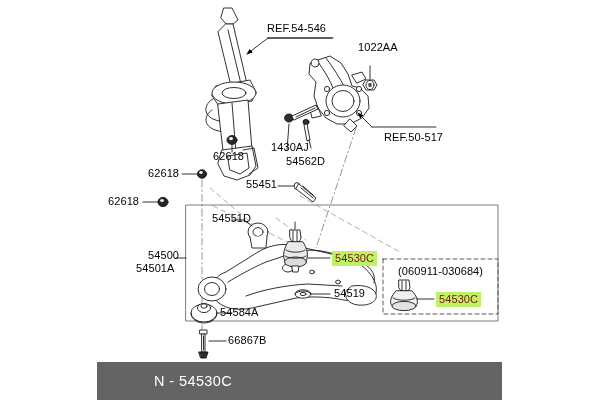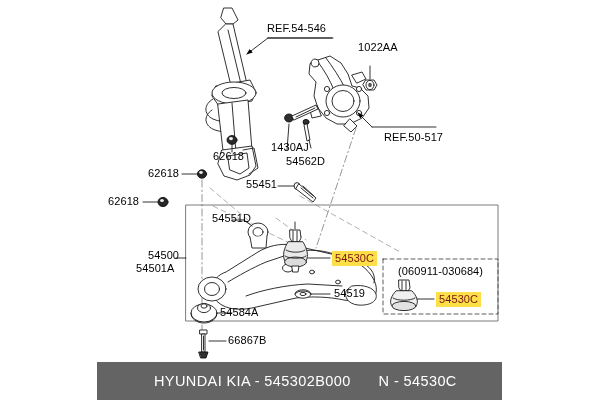--- a/index.html
+++ b/index.html
@@ -14,21 +14,21 @@
   .lbl{
     position:absolute;
     font-family:"Liberation Sans", sans-serif;
     font-size:11px;
     color:#000;
     white-space:nowrap;
     letter-spacing:0.1px;
   }
   .hl{
     position:absolute;
-    background:#fde047;
+    background:#bef264;
     color:#7a1515;
     font-family:"Liberation Sans", sans-serif;
     font-size:11px;
     white-space:nowrap;
     padding:1px 3px 2px 3px;
     line-height:12px;
     letter-spacing:0.1px;
   }
   .footer{
     position:absolute;
@@ -294,18 +294,17 @@
   <div class="lbl" style="left:220px;top:306px;">54584A</div>
 
   <div class="lbl" style="left:228px;top:334px;">66867B</div>
 
   <div class="lbl" style="left:398px;top:265px;">(060911-030684)</div>
 
   <div class="hl" style="left:436px;top:292px;">54530C</div>
 
   <div class="footer">
     <div class="footer-inner">
-      <div class="footer-txt">HYUNDAI  KIA - 545302B000</div>
       <div class="footer-txt">N - 54530C</div>
     </div>
   </div>
 
 </div>
 
 </body></html>

